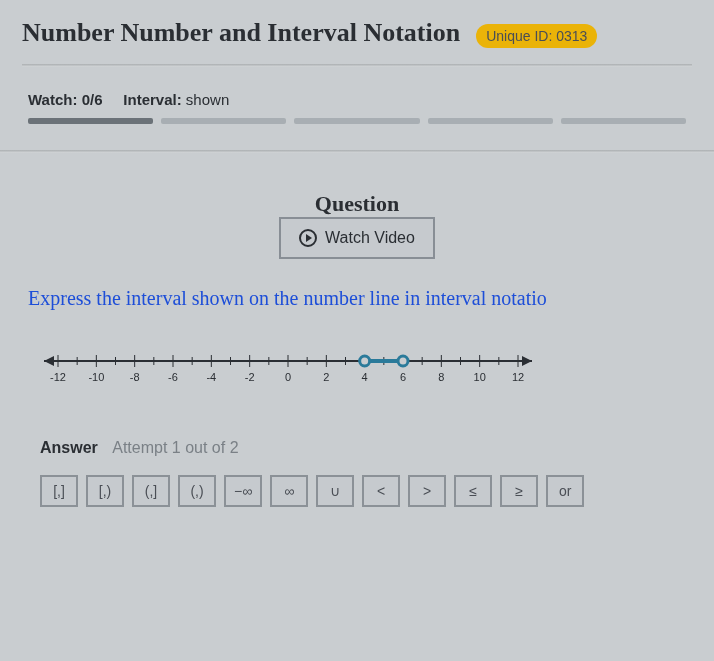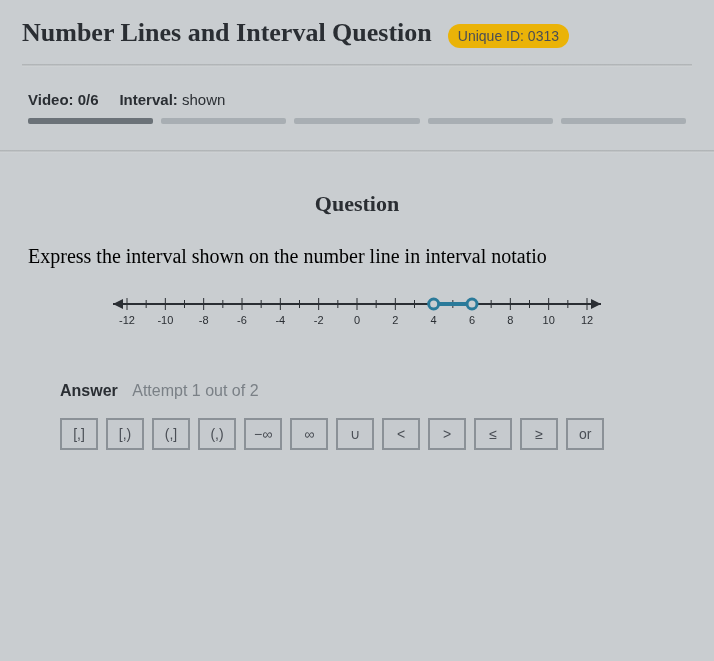--- a/index.html
+++ b/index.html
@@ -96,31 +96,30 @@
     .play-icon::after {
       content: "";
       width: 0; height: 0;
       border-left: 6px solid #2a2e33;
       border-top: 4px solid transparent;
       border-bottom: 4px solid transparent;
       margin-left: 2px;
     }
     .prompt {
       font-size: 20px;
-      color: #000000;
-      margin-bottom: 14px;
+      color: #1d4ed8;
+      margin-bottom: 29px;
     }
     .numberline-wrap {
       display: flex;
-      justify-content: center;
       margin: 10px 0 40px;
     }
     svg.numberline { display: block; }
     .answer-section {
-      padding: 0 60px;
+      padding: 0 40px;
     }
     .answer-row {
       font-family: Arial, sans-serif;
       font-size: 16px;
       margin-bottom: 18px;
     }
     .answer-label { font-weight: bold; color: #2a2e33; }
     .attempt-text { color: #7a8086; margin-left: 10px; }
     .keypad {
       display: flex;
@@ -156,50 +155,54 @@
       background: #d4d8db;
       font-size: 16px;
       padding: 0 6px;
     }
   </style>
 </head>
 <body>
 
 <div class="header">
   <div class="title-row">
-    <span class="page-title">Number Lines and Interval Question</span>
+    <span class="page-title">Number Number and Interval Notation</span>
     <span class="unique-id-badge">
       <span>Unique ID:</span>
       <span>0313</span>
     </span>
   </div>
   <div class="divider"></div>
 </div>
 
 <div class="score-bar">
-  <b>Video:</b>
+  <b>Watch:</b>
   <b>0/6</b>
   &nbsp;&nbsp;&nbsp;
   <b>Interval:</b>
   <span>shown</span>
 </div>
 
 <div class="progress-row">
   <div class="progress-seg active"></div>
   <div class="progress-seg"></div>
   <div class="progress-seg"></div>
   <div class="progress-seg"></div>
   <div class="progress-seg"></div>
 </div>
 
 <div class="divider"></div>
 
 <div class="question-section">
   <div class="question-row">
     <span class="question-label">Question</span>
+    <button class="watch-video-btn">
+      <span class="play-icon"></span>
+      <span>Watch Video</span>
+    </button>
   </div>
 
   <div class="prompt">Express the interval shown on the number line in interval notatio</div>
 
   <div class="numberline-wrap">
     <svg class="numberline" width="520" height="60" viewBox="0 0 520 60">
         <line x1="16" y1="22" x2="504" y2="22" stroke="#2a2e33" stroke-width="2"></line>
         <polygon points="16,22 26,17 26,27" fill="#2a2e33"></polygon>
         <polygon points="504,22 494,17 494,27" fill="#2a2e33"></polygon>
         <line x1="30" y1="16" x2="30" y2="28" stroke="#2a2e33" stroke-width="1"></line>

